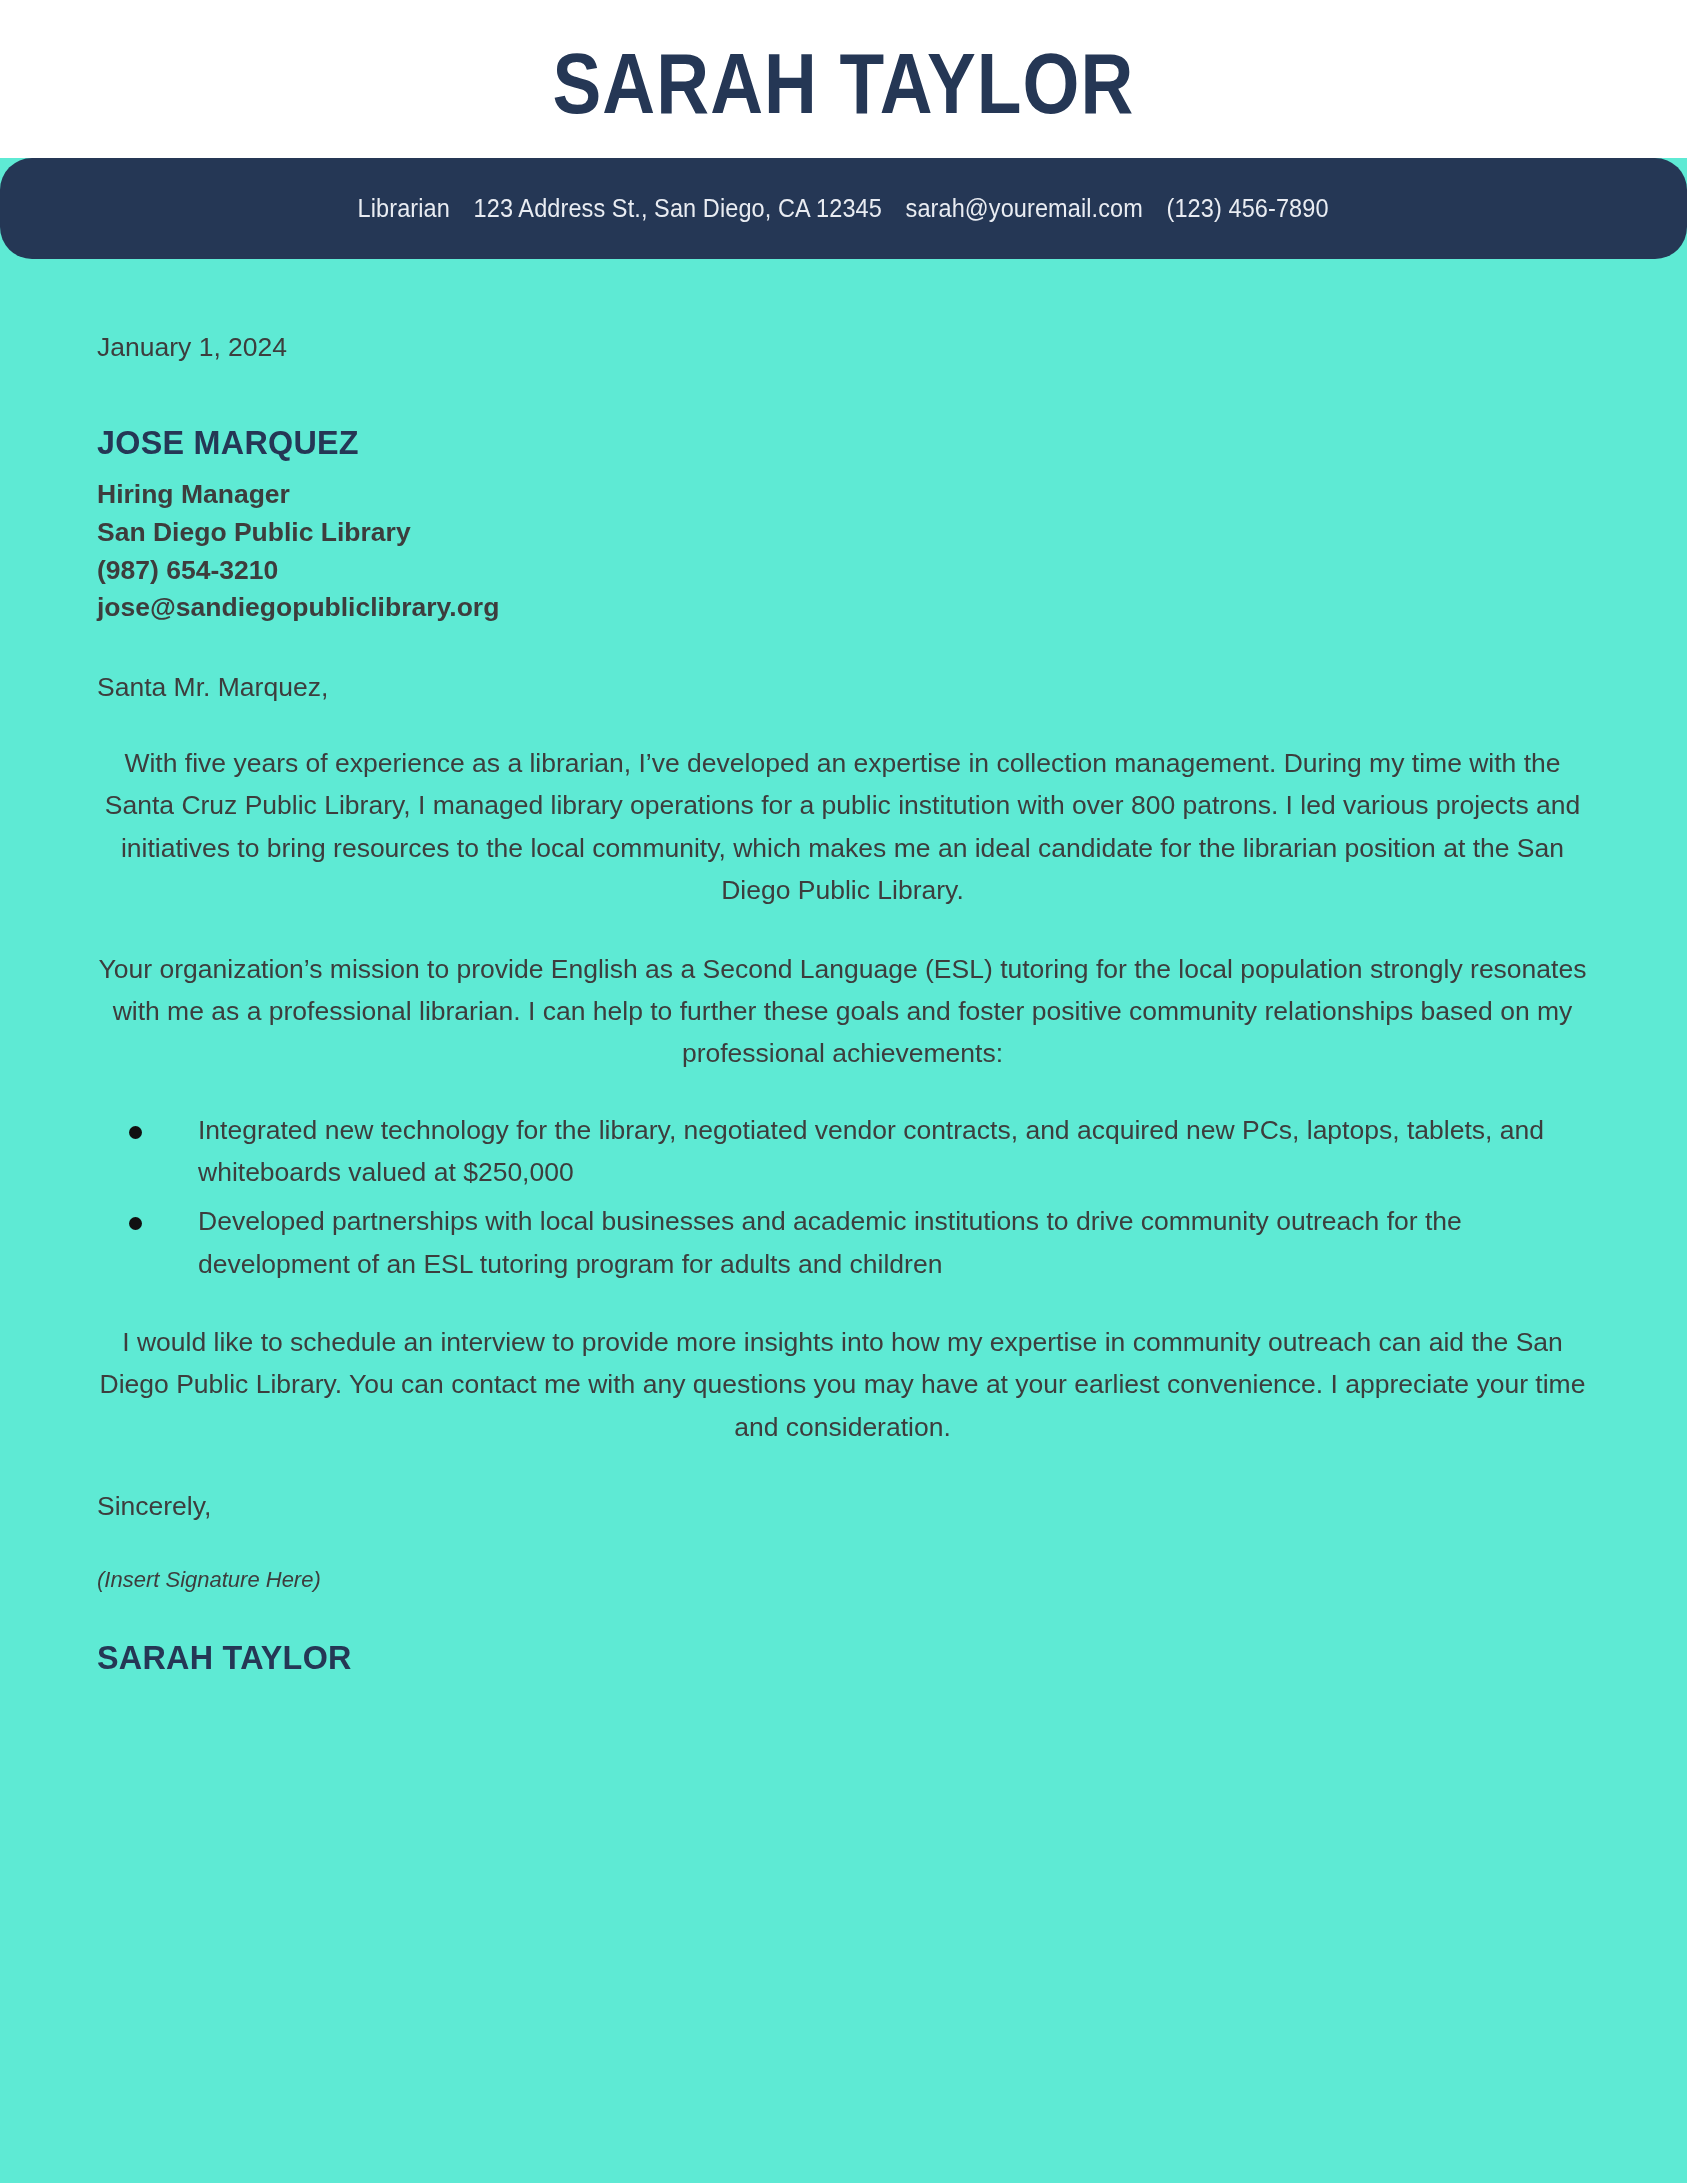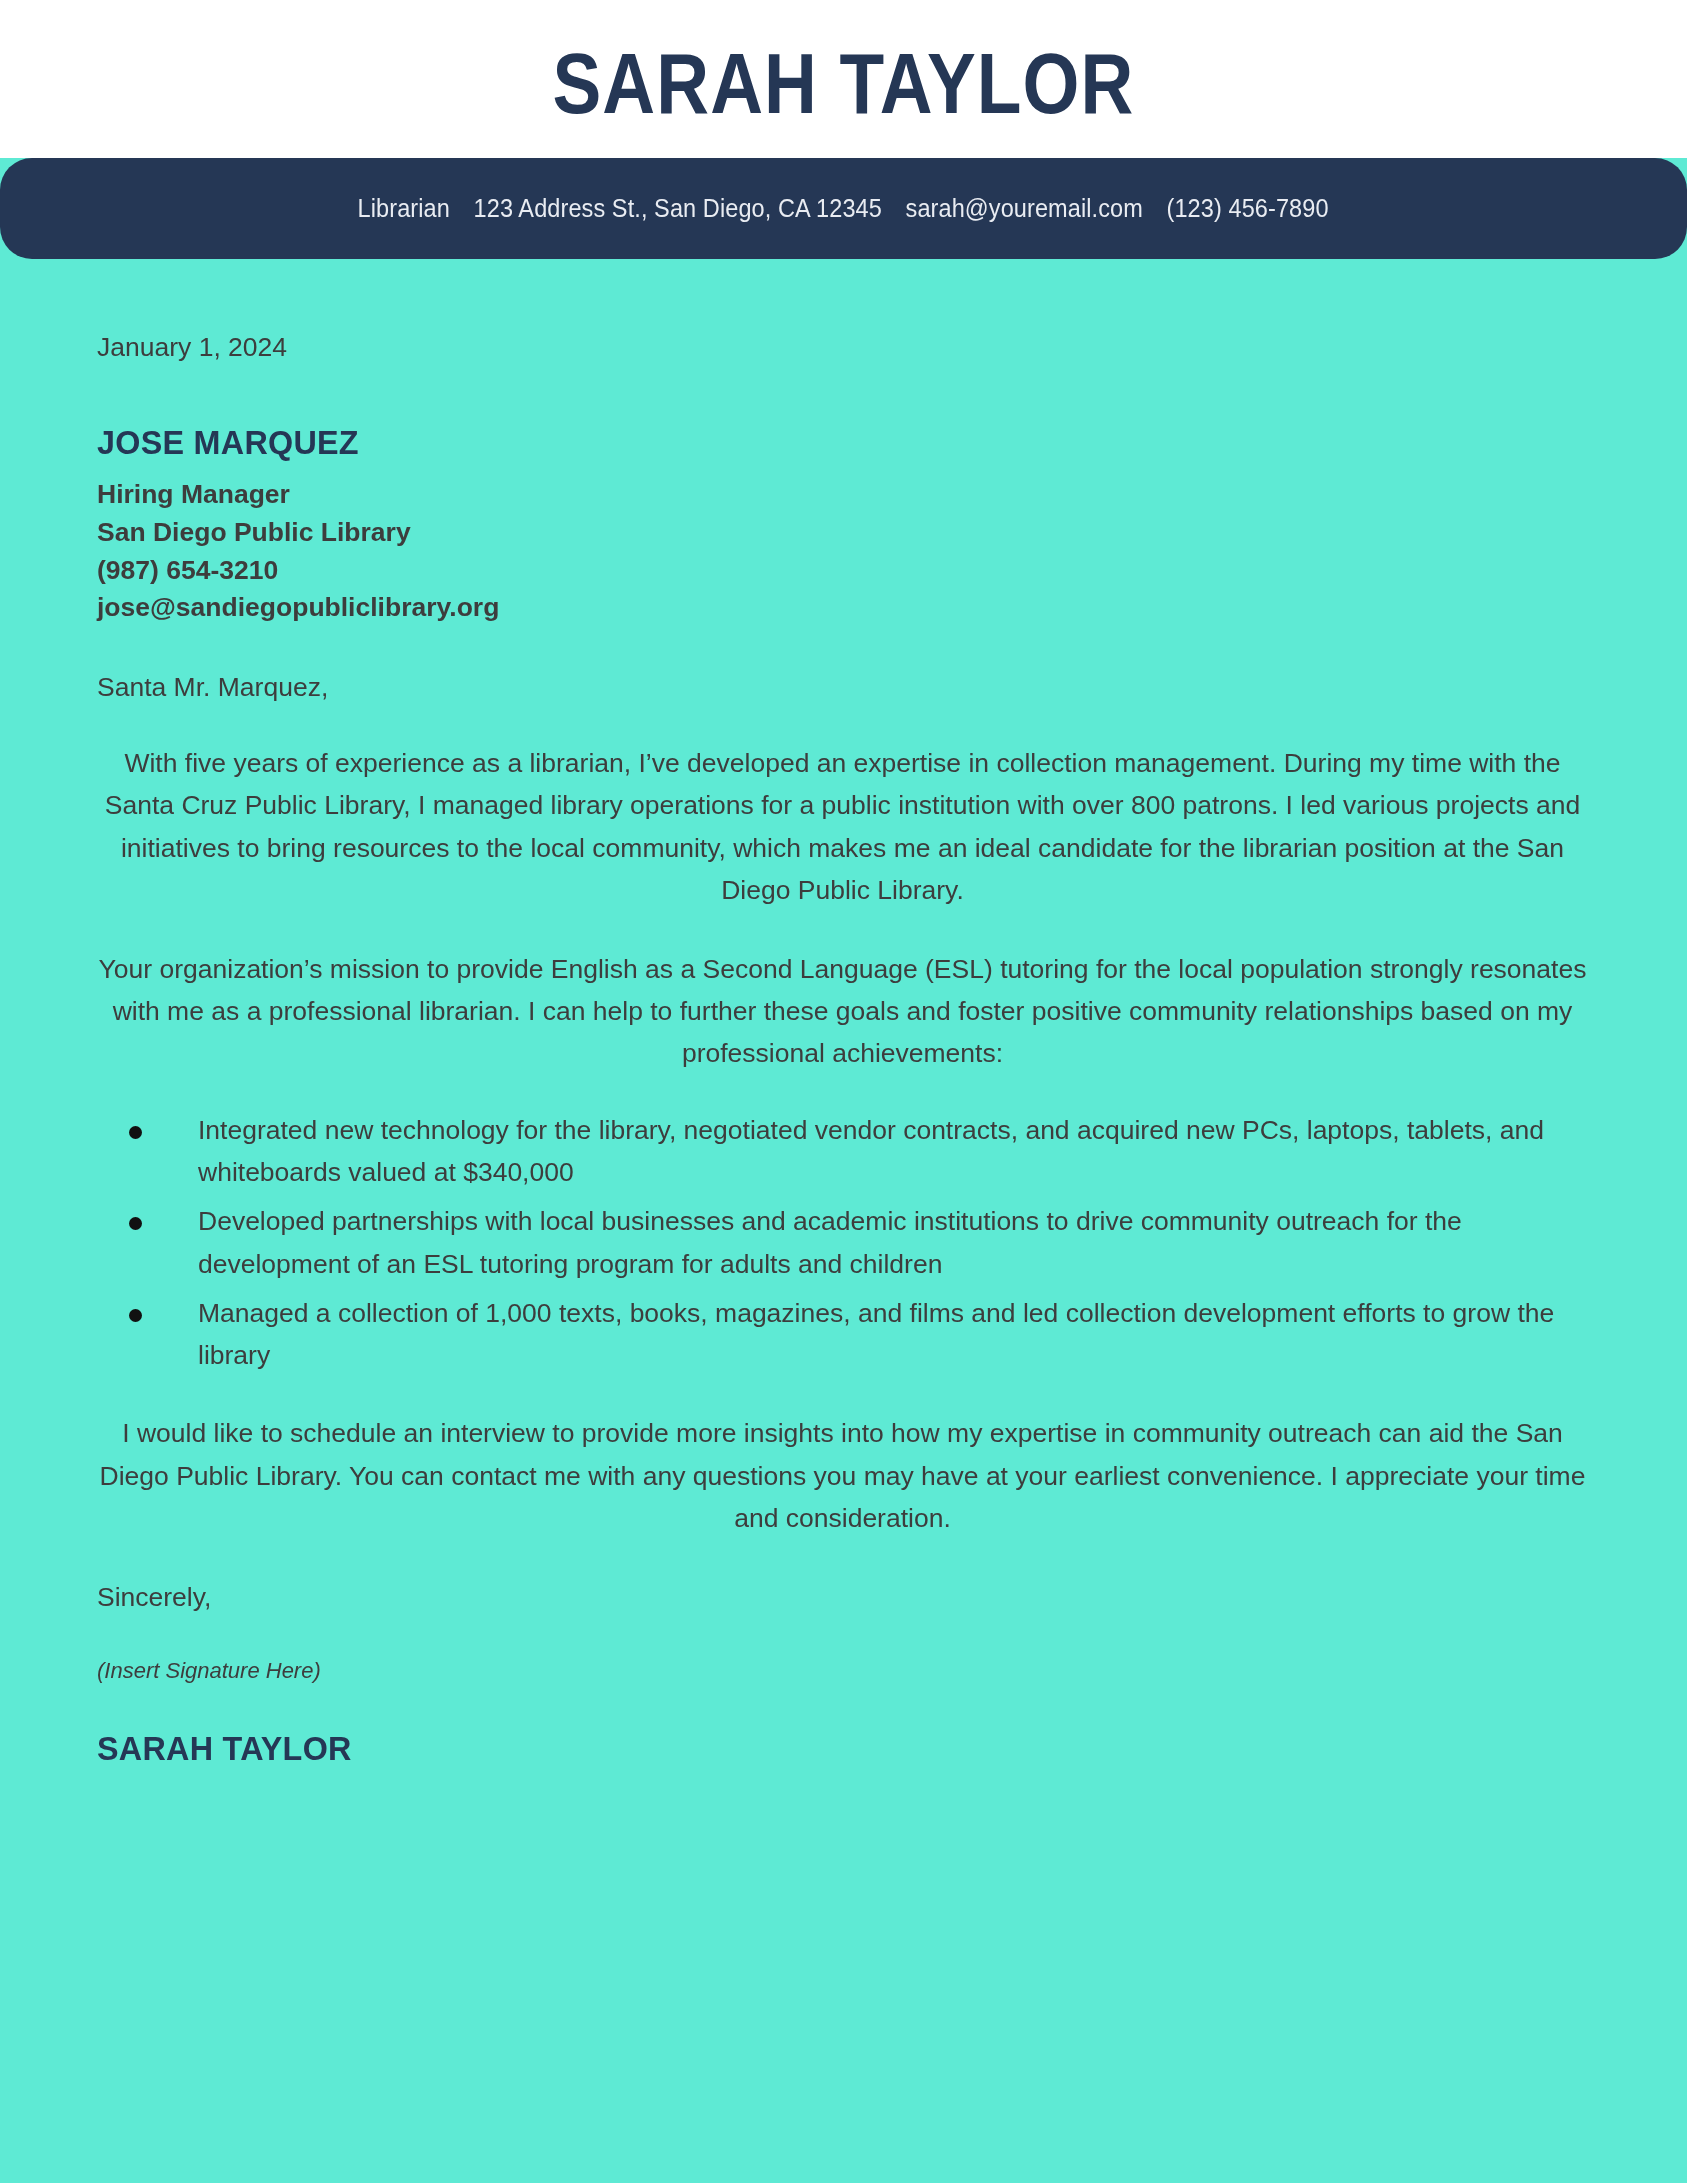--- a/index.html
+++ b/index.html
@@ -196,30 +196,26 @@
 
     <div class="salutation">Santa Mr. Marquez,</div>
 
     <p class="para">With five years of experience as a librarian, I’ve developed an expertise in collection management. During my time with the Santa Cruz Public Library, I managed library operations for a public institution with over 800 patrons. I led various projects and initiatives to bring resources to the local community, which makes me an ideal candidate for the librarian position at the San Diego Public Library.</p>
 
     <p class="para">Your organization’s mission to provide English as a Second Language (ESL) tutoring for the local population strongly resonates with me as a professional librarian. I can help to further these goals and foster positive community relationships based on my professional achievements:</p>
 
     <ul class="achievements">
       <li>
         <span class="bullet-dot"></span>
-        <span>Integrated new technology for the library, negotiated vendor contracts, and acquired new PCs, laptops, tablets, and whiteboards valued at $340,000</span>
+        <span>Integrated new technology for the library, negotiated vendor contracts, and acquired new PCs, laptops, tablets, and whiteboards valued at $250,000</span>
       </li>
       <li>
         <span class="bullet-dot"></span>
         <span>Developed partnerships with local businesses and academic institutions to drive community outreach for the development of an ESL tutoring program for adults and children</span>
       </li>
-      <li>
-        <span class="bullet-dot"></span>
-        <span>Managed a collection of 1,000 texts, books, magazines, and films and led collection development efforts to grow the library</span>
-      </li>
     </ul>
 
     <p class="para">I would like to schedule an interview to provide more insights into how my expertise in community outreach can aid the San Diego Public Library. You can contact me with any questions you may have at your earliest convenience. I appreciate your time and consideration.</p>
 
     <div class="closing">Sincerely,</div>
 
     <div class="signature-placeholder">(Insert Signature Here)</div>
 
     <div class="signer-name">SARAH TAYLOR</div>
   </main>

